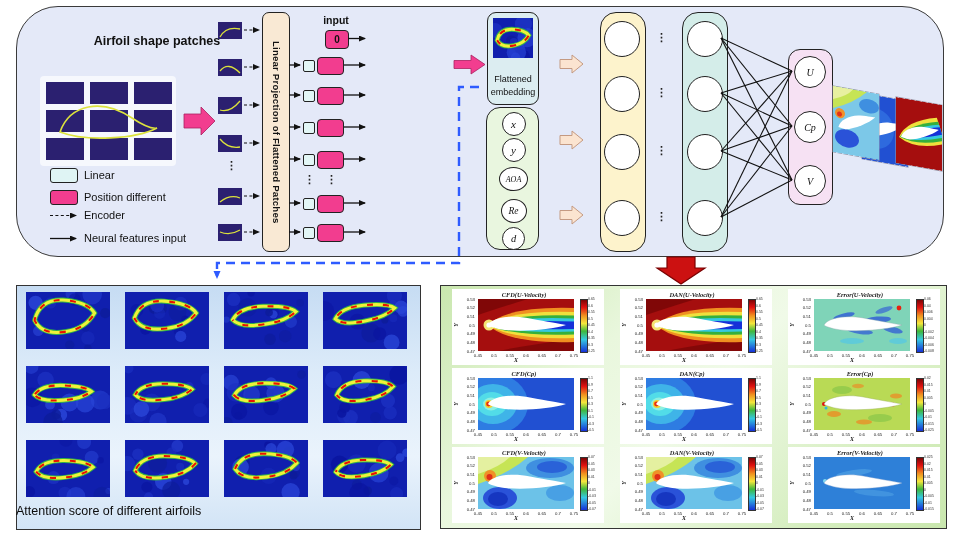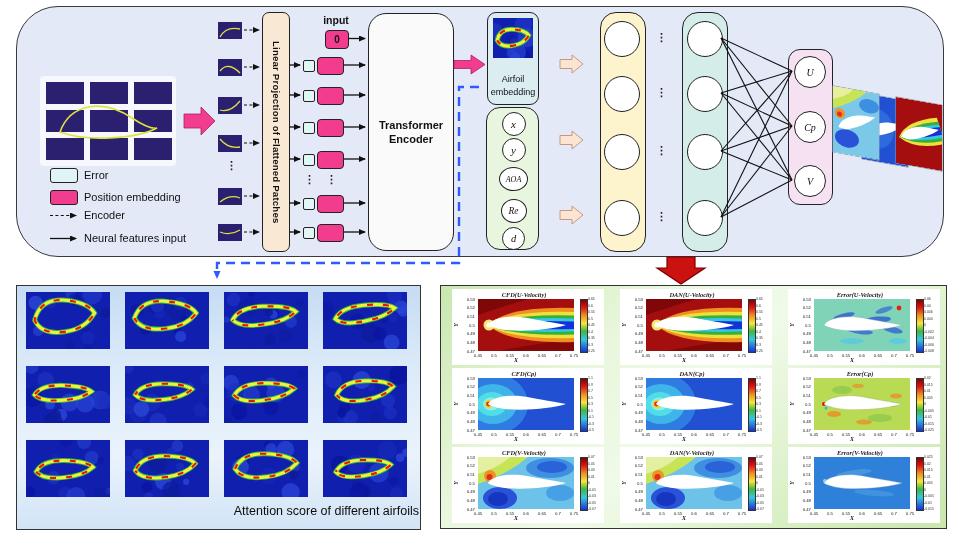--- a/index.html
+++ b/index.html
@@ -47,42 +47,43 @@
   .plane{position:absolute;transform:skewY(10deg);box-shadow:0 0 0 .5px #99a;}
   svg{display:block;}
 </style>
 </head>
 <body>
 
 <div id="stage">
 
   <div class="abs panel-top"></div>
 
+  <div class="abs lbl title-sm" style="left:72px;top:34px;width:170px;text-align:center;">Airfoil shape patches</div>
 
   <div class="abs whitepanel" style="left:40px;top:76px;width:136px;height:90px;"></div>
   <div class="abs" style="left:40px;top:76px;" id="patchGrid">
       <svg width="136" height="90">
         <rect x="6" y="6" width="38" height="22" fill="#2b2070"></rect>
         <rect x="50" y="6" width="38" height="22" fill="#2b2070"></rect>
         <rect x="94" y="6" width="38" height="22" fill="#2b2070"></rect>
         <rect x="6" y="34" width="38" height="22" fill="#2b2070"></rect>
         <rect x="50" y="34" width="38" height="22" fill="#2b2070"></rect>
         <rect x="94" y="34" width="38" height="22" fill="#2b2070"></rect>
         <rect x="6" y="62" width="38" height="22" fill="#2b2070"></rect>
         <rect x="50" y="62" width="38" height="22" fill="#2b2070"></rect>
         <rect x="94" y="62" width="38" height="22" fill="#2b2070"></rect>
         <path d="M20 56 C30 28 62 22 92 42 C104 50 112 53 117 52 C96 63 46 66 20 56 Z" fill="none" stroke="#dce23c" stroke-width="1.6"></path>
       </svg>
     </div>
 
   <div class="abs swatch" style="left:50px;top:168px;width:26px;height:13px;background:#dff4f4;"></div>
-  <div class="abs lbl legend-lbl" style="left:84px;top:169px;">Error</div>
+  <div class="abs lbl legend-lbl" style="left:84px;top:169px;">Linear</div>
 
   <div class="abs swatch" style="left:50px;top:190px;width:26px;height:13px;background:#f23d8f;"></div>
-  <div class="abs lbl legend-lbl" style="left:84px;top:191px;">Position embedding</div>
+  <div class="abs lbl legend-lbl" style="left:84px;top:191px;">Position different</div>
 
   <div class="abs lbl legend-lbl" style="left:84px;top:209px;">Encoder</div>
   <div class="abs lbl legend-lbl" style="left:84px;top:232px;">Neural features input</div>
 
   <div class="abs" id="stripCol">
       <div class="abs" style="left:218px;top:22px;">
       <svg width="24" height="17">
           <rect width="24" height="17" fill="#2b2070"></rect>
       <path d="M2 15 Q8 4 22 7" fill="none" stroke="#dce23c" stroke-width="1.3"></path>
         </svg>
@@ -139,23 +140,20 @@
       <div class="abs" style="left:303px;top:154px;width:10px;height:10px;background:#e2f6f6;border:1.3px solid #222;border-radius:2px;"></div>
         <div class="abs" style="left:317px;top:151px;width:25px;height:16px;background:#f23d8f;border:1.3px solid #222;border-radius:4px;"></div>
       <div class="abs" style="left:303px;top:198px;width:10px;height:10px;background:#e2f6f6;border:1.3px solid #222;border-radius:2px;"></div>
         <div class="abs" style="left:317px;top:195px;width:25px;height:16px;background:#f23d8f;border:1.3px solid #222;border-radius:4px;"></div>
       <div class="abs" style="left:303px;top:227px;width:10px;height:10px;background:#e2f6f6;border:1.3px solid #222;border-radius:2px;"></div>
         <div class="abs" style="left:317px;top:224px;width:25px;height:16px;background:#f23d8f;border:1.3px solid #222;border-radius:4px;"></div>
       <div class="dots" style="left:304px;top:174px;">⋮</div>
       <div class="dots" style="left:326px;top:174px;">⋮</div>
     </div>
 
-  <div class="abs encoder">
-    <span style="display:inline-block;width:70px;">Transformer Encoder</span>
-  </div>
 
   <div class="abs geom">
     <div class="abs" style="left:5px;top:5px;" id="geomImg">
         <svg width="40" height="40">
     <rect width="40" height="40" fill="#101fae"></rect>
           <circle cx="34.0" cy="19.7" r="9.6" fill="#2a46d8" opacity="0.63"></circle>
           <circle cx="22.8" cy="29.1" r="4.7" fill="#0d1c9a" opacity="0.79"></circle>
           <circle cx="28.3" cy="39.5" r="8.7" fill="#0a14a0" opacity="0.79"></circle>
           <circle cx="19.4" cy="34.6" r="3.4" fill="#1b2fc0" opacity="0.63"></circle>
           <circle cx="30.4" cy="5.9" r="8.6" fill="#2a46d8" opacity="0.46"></circle>
@@ -164,21 +162,21 @@
           <circle cx="22.5" cy="39.2" r="4.6" fill="#2a46d8" opacity="0.65"></circle>
           <circle cx="20.8" cy="23.9" r="4.0" fill="#1b2fc0" opacity="0.70"></circle>
           <circle cx="23.4" cy="34.2" r="9.7" fill="#2a46d8" opacity="0.65"></circle>
           <circle cx="2.1" cy="12.4" r="7.4" fill="#1b2fc0" opacity="0.89"></circle>
     <path d="M 4 20 Q 8 9.44 20 11.2 Q 32.8 13.399999999999999 36 19.56 Q 30.4 27.04 20 27.48 Q 7.199999999999999 28.36 4 20 Z" transform="rotate(-8 20 20)" fill="none" stroke="#37c837" stroke-width="5" opacity="0.85"></path>
     <path d="M 4 20 Q 8 9.44 20 11.2 Q 32.8 13.399999999999999 36 19.56 Q 30.4 27.04 20 27.48 Q 7.199999999999999 28.36 4 20 Z" transform="rotate(-8 20 20)" fill="none" stroke="#eef23a" stroke-width="3.1"></path>
     <path d="M 4 20 Q 8 9.44 20 11.2 Q 32.8 13.399999999999999 36 19.56 Q 30.4 27.04 20 27.48 Q 7.199999999999999 28.36 4 20 Z" transform="rotate(-8 20 20)" fill="none" stroke="#e81400" stroke-width="2.1" stroke-dasharray="6 10" stroke-dashoffset="297"></path>
   </svg>
       </div>
     <div class="cap">
-      <span>Airfoil</span><br>
+      <span>Flattened</span><br>
       <span>embedding</span>
     </div>
   </div>
 
   <div class="abs inputs" id="inputsBox">
       <div class="iolbl" style="left:14.5px;top:4px;width:22px;height:22px;background:#fff;border:1.3px solid #222;border-radius:50%;font-size:11px;">x</div>
       <div class="iolbl" style="left:14.5px;top:30px;width:22px;height:22px;background:#fff;border:1.3px solid #222;border-radius:50%;font-size:11px;">y</div>
       <div class="iolbl" style="left:12px;top:59px;width:27px;height:22px;background:#fff;border:1.3px solid #222;border-radius:50%;font-size:8px;">AOA</div>
       <div class="iolbl" style="left:13.5px;top:91px;width:24px;height:22px;background:#fff;border:1.3px solid #222;border-radius:50%;font-size:9.5px;">Re</div>
       <div class="iolbl" style="left:15px;top:118.5px;width:21px;height:21px;background:#fff;border:1.3px solid #222;border-radius:50%;font-size:10.5px;">d</div>
@@ -467,21 +465,21 @@
           <circle cx="83.4" cy="12.7" r="4.2" fill="#2a46d8" opacity="0.82"></circle>
           <circle cx="36.4" cy="52.7" r="10.0" fill="#0a14a0" opacity="0.67"></circle>
           <circle cx="73.6" cy="53.6" r="6.6" fill="#1b2fc0" opacity="0.56"></circle>
           <circle cx="70.9" cy="40.9" r="4.5" fill="#0a14a0" opacity="0.45"></circle>
     <path d="M 12.599999999999998 28.5 Q 19.529999999999998 18.240000000000002 40.32 19.950000000000003 Q 62.496 22.0875 68.04 28.0725 Q 58.338 35.34 40.32 35.7675 Q 18.144 36.6225 12.599999999999998 28.5 Z" transform="rotate(-7 40.32 28.5)" fill="none" stroke="#37c837" stroke-width="5" opacity="0.85"></path>
     <path d="M 12.599999999999998 28.5 Q 19.529999999999998 18.240000000000002 40.32 19.950000000000003 Q 62.496 22.0875 68.04 28.0725 Q 58.338 35.34 40.32 35.7675 Q 18.144 36.6225 12.599999999999998 28.5 Z" transform="rotate(-7 40.32 28.5)" fill="none" stroke="#eef23a" stroke-width="3.1"></path>
     <path d="M 12.599999999999998 28.5 Q 19.529999999999998 18.240000000000002 40.32 19.950000000000003 Q 62.496 22.0875 68.04 28.0725 Q 58.338 35.34 40.32 35.7675 Q 18.144 36.6225 12.599999999999998 28.5 Z" transform="rotate(-7 40.32 28.5)" fill="none" stroke="#e81400" stroke-width="2.1" stroke-dasharray="6 10" stroke-dashoffset="36"></path>
   </svg>
       </div>
     </div>
-  <div class="abs caption" style="left:16px;top:504px;width:403px;text-align:right;">Attention score of different airfoils</div>
+  <div class="abs caption" style="left:16px;top:504px;width:403px;text-align:left;">Attention score of different airfoils</div>
 
   <div class="abs panel-res"></div>
   <div class="abs" id="resGrid">
       <div class="card" style="left:452px;top:289px;">
         <div class="ptitle">CFD(U-Velocity)</div>
         <div class="abs" style="left:26px;top:10px;">
           <svg width="96" height="52" viewBox="0 0 96 52">
             <rect width="96" height="52" fill="#a50e0e"></rect>
        <path d="M0 0 L50 0 Q30 6 0 16 Z" fill="#7c0707" opacity="0.9"></path>
        <path d="M20 52 L96 52 L96 40 Q50 46 20 52 Z" fill="#7c0707" opacity="0.85"></path>

